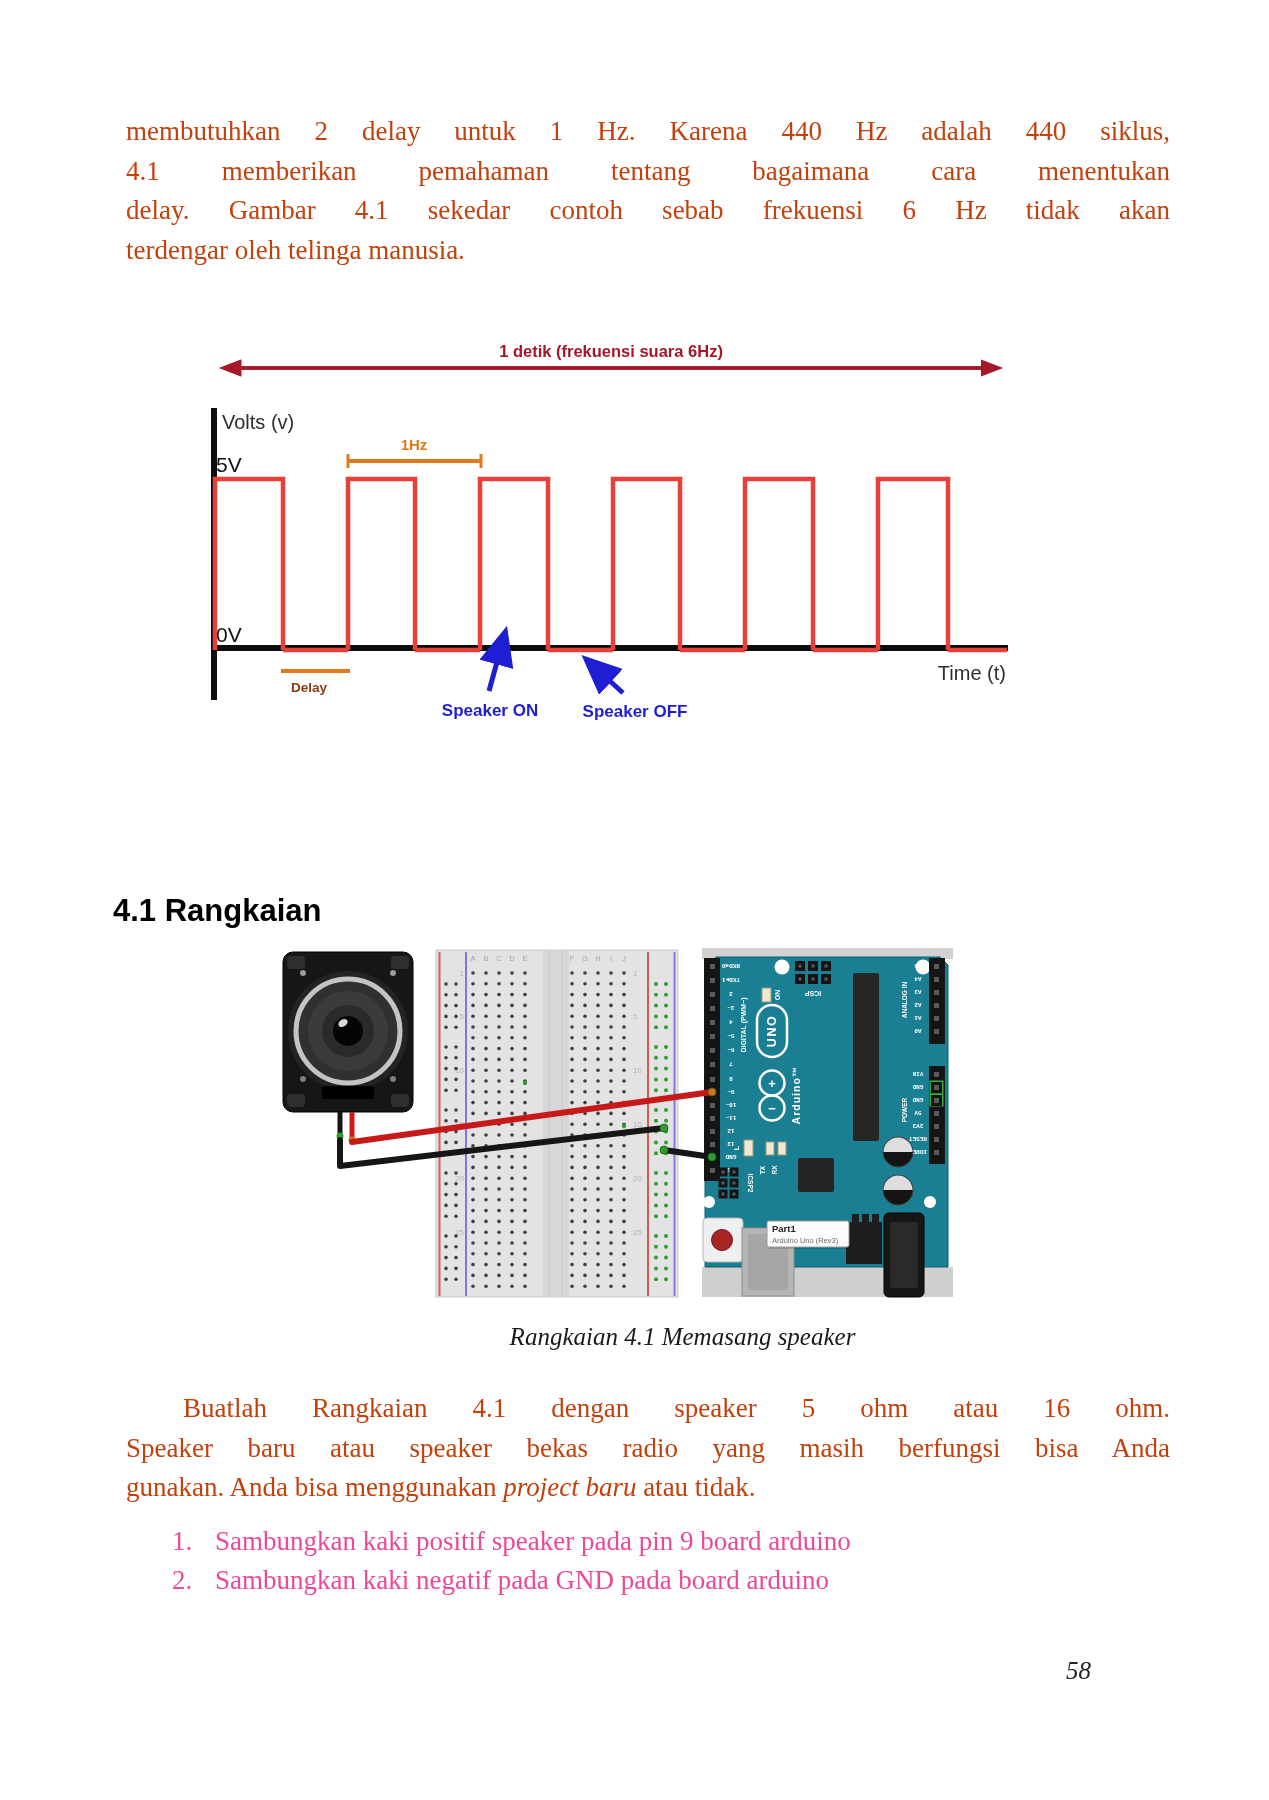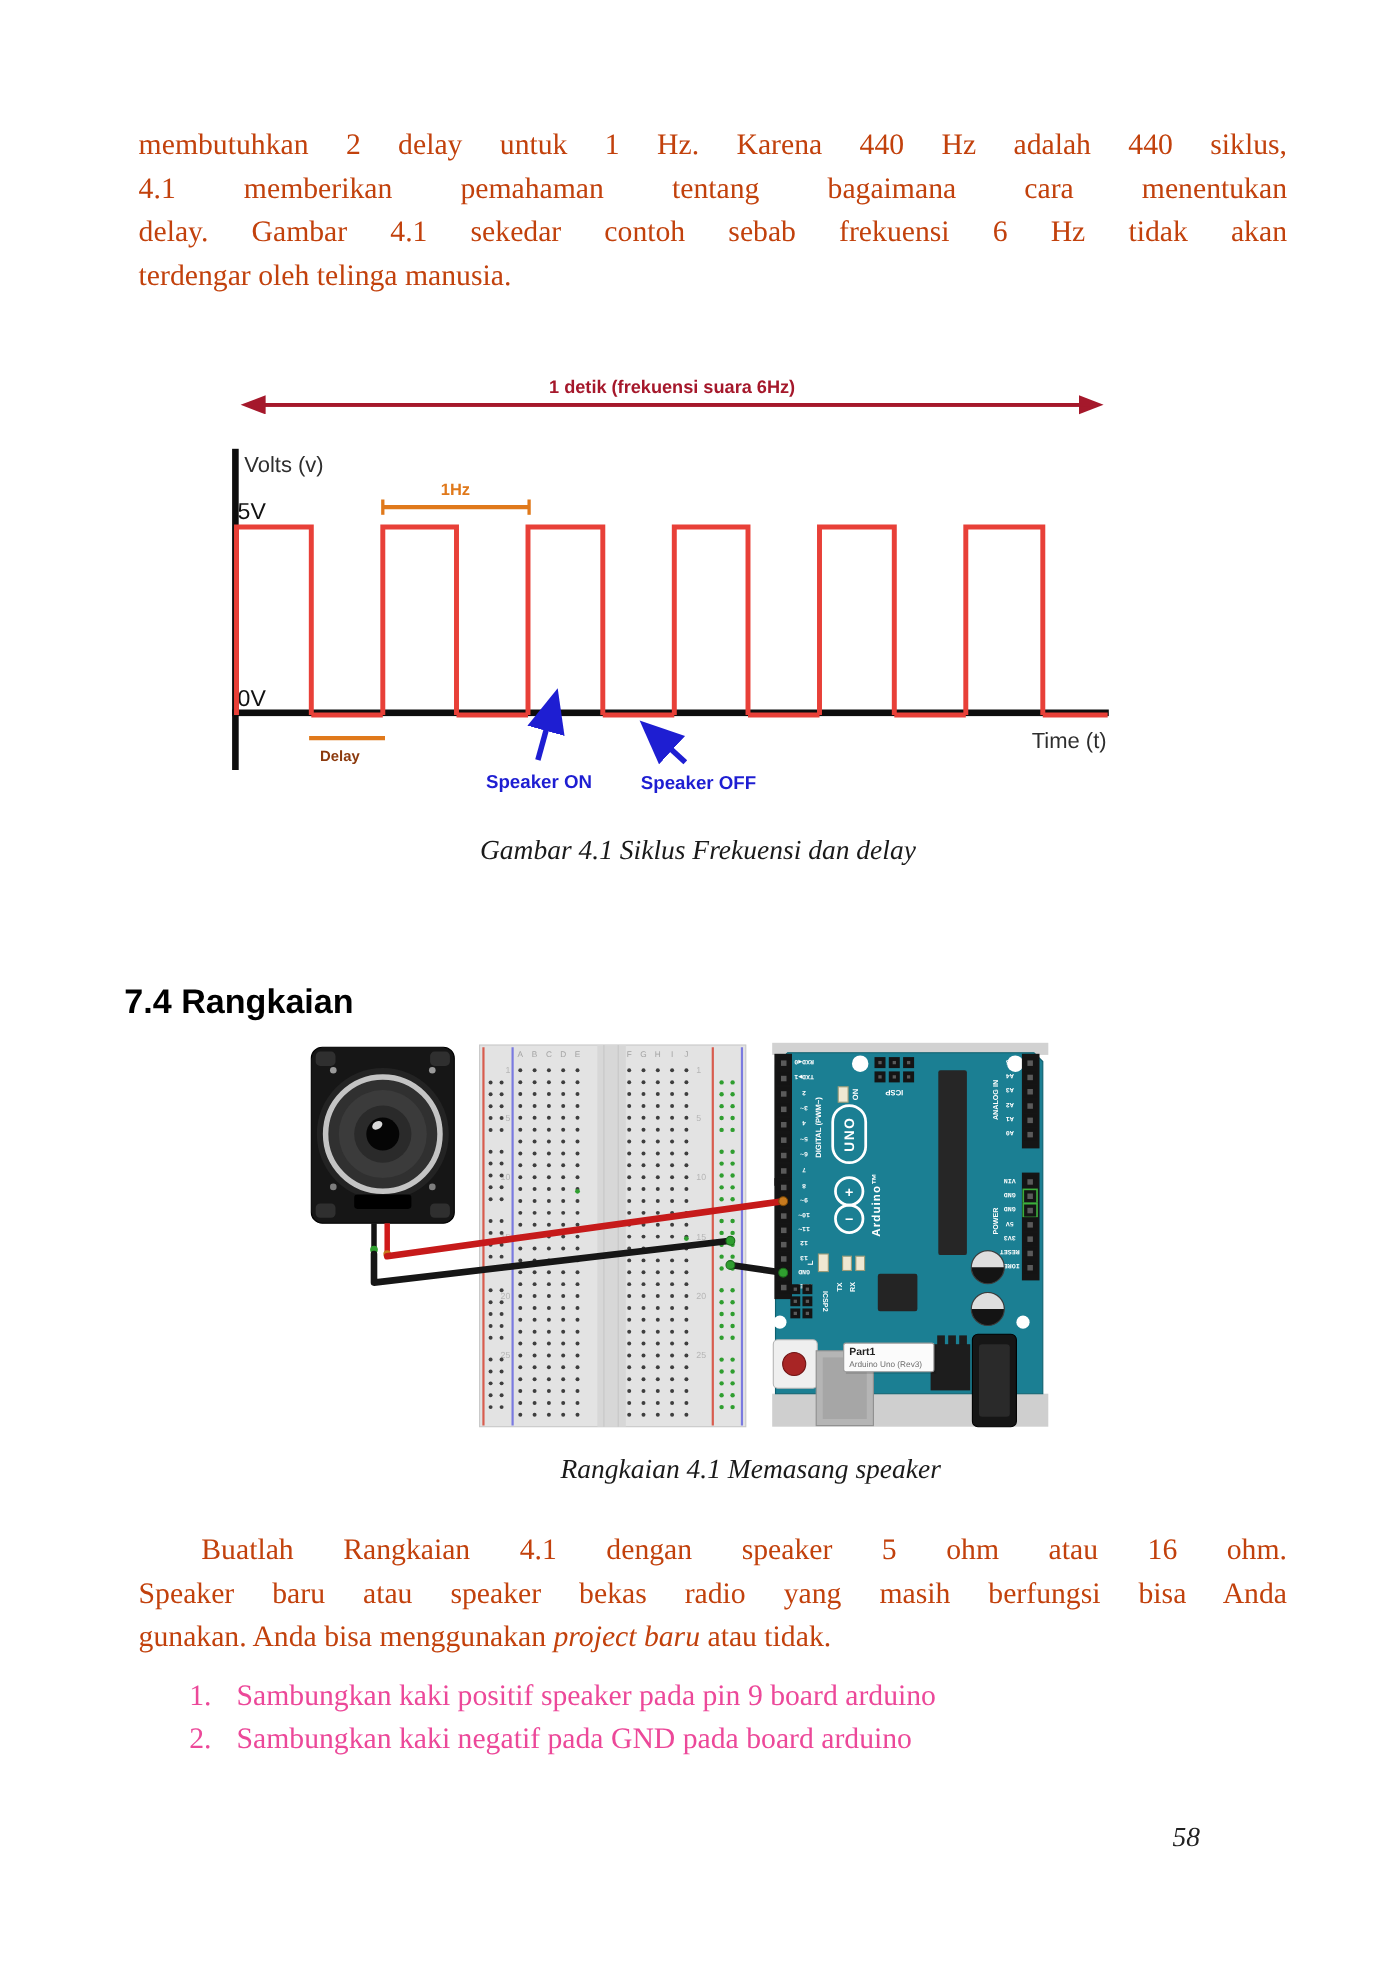--- a/index.html
+++ b/index.html
@@ -73,23 +73,22 @@
 
     <line x1="281" y1="671" x2="350" y2="671" stroke="#e0791b" stroke-width="4"></line>
     <text class="wt-delay" x="309" y="692">Delay</text>
 
     <line x1="489" y1="691" x2="505" y2="633" stroke="#1e1ed2" stroke-width="5" marker-end="url(#mB)"></line>
     <line x1="623" y1="693" x2="587" y2="660" stroke="#1e1ed2" stroke-width="5" marker-end="url(#mB)"></line>
     <text class="wt-blue" x="490" y="716">Speaker ON</text>
     <text class="wt-blue" x="635" y="717">Speaker OFF</text>
   </svg>
 
-  <div class="caption" style="top:760px;">Gambar 4.1 Siklus Frekuensi dan delay</div>
-
-  <div class="heading" style="top:893px;">7.4 Rangkaian</div>
+
+  <div class="heading" style="top:893px;">4.1 Rangkaian</div>
 
   <svg style="left:280px;top:945px;" width="675" height="356" viewBox="280 945 675 356">
 
     <g>
       <rect x="283" y="952" width="130" height="160" rx="10" fill="#161616" stroke="#000"></rect>
       <rect x="287" y="956" width="18" height="13" rx="4" fill="#2f2f2f"></rect>
       <rect x="391" y="956" width="18" height="13" rx="4" fill="#2f2f2f"></rect>
       <rect x="287" y="1094" width="18" height="13" rx="4" fill="#2f2f2f"></rect>
       <rect x="391" y="1094" width="18" height="13" rx="4" fill="#2f2f2f"></rect>
       <circle cx="348" cy="1031" r="60" fill="#232323"></circle>

